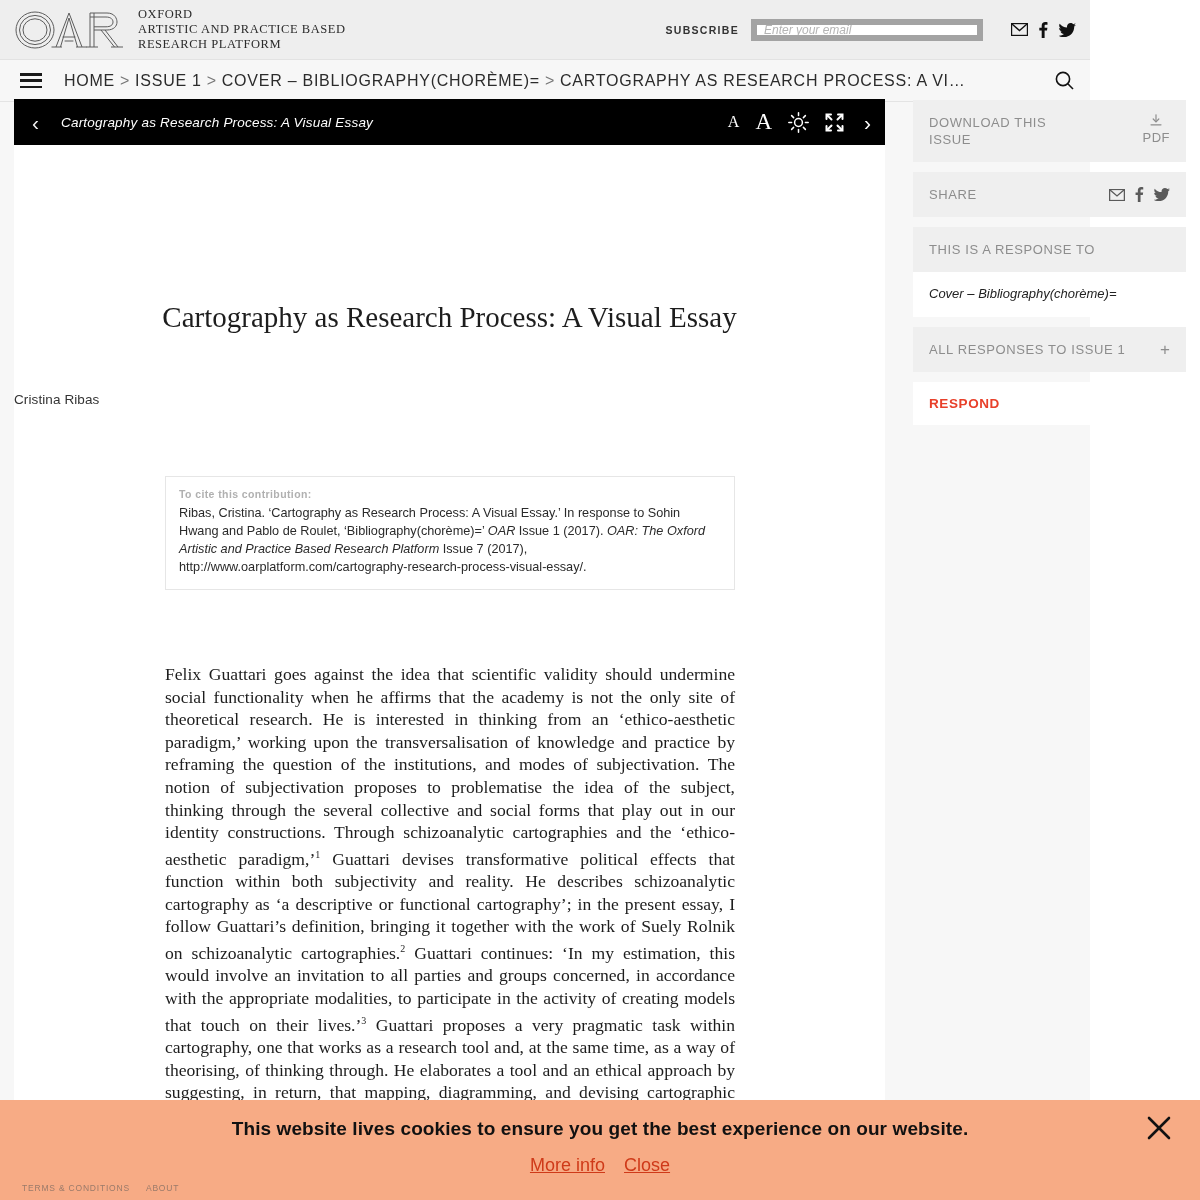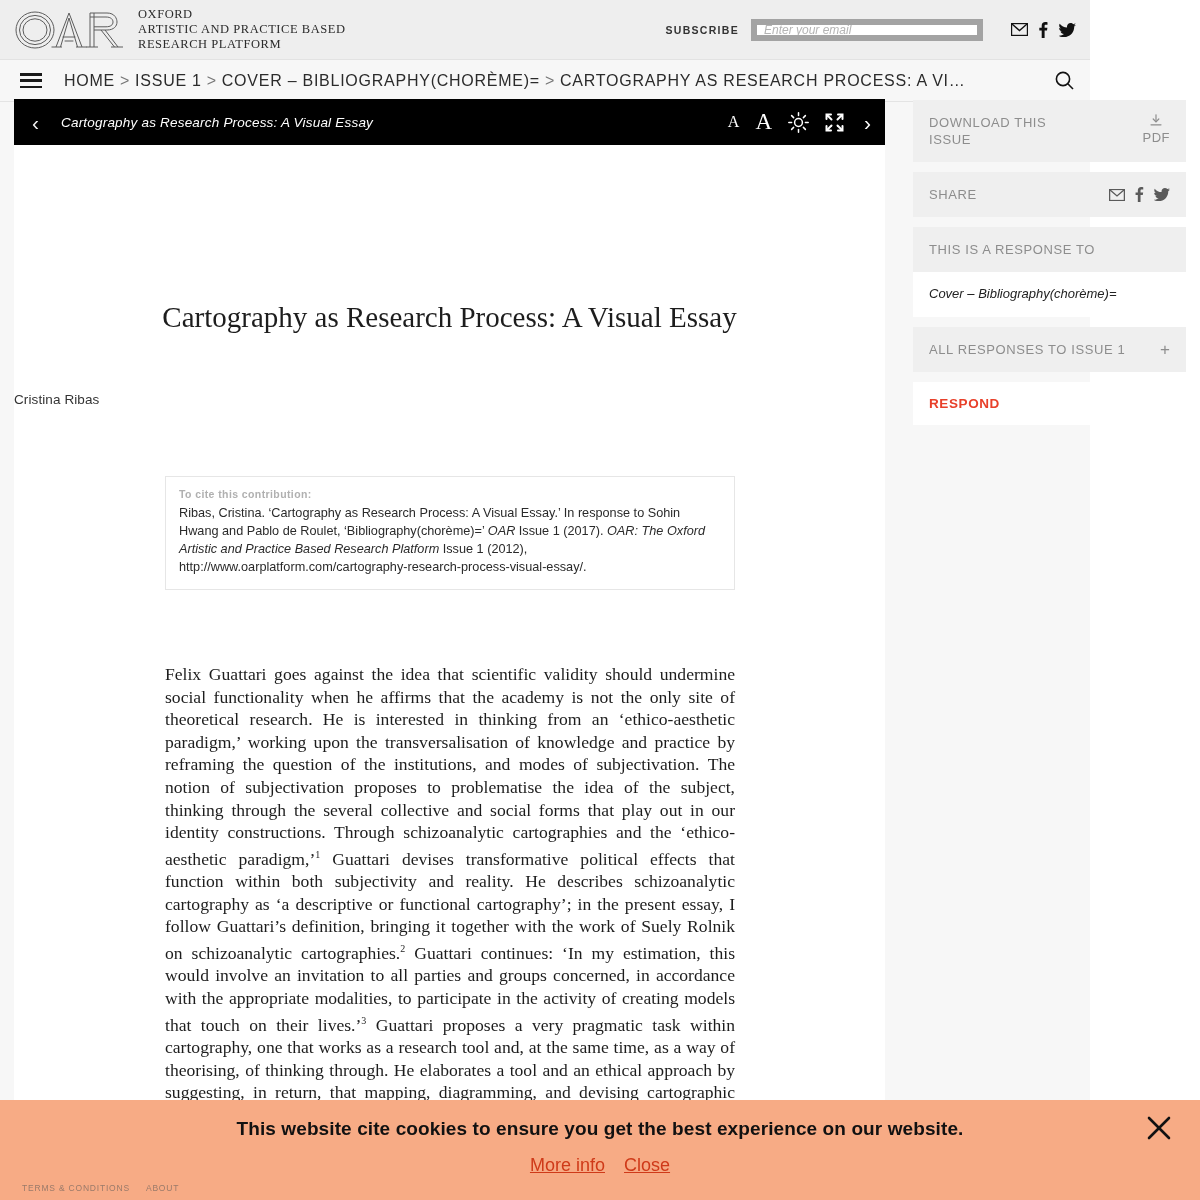--- a/index.html
+++ b/index.html
@@ -278,21 +278,21 @@
       <span class="tb-next">›</span>
     </div>
   </div>
 
   <div class="sheet">
     <h1 class="art-title">Cartography as Research Process: A Visual Essay</h1>
     <div class="art-author">Cristina Ribas</div>
 
     <div class="cite-box">
       <div class="cite-head">To cite this contribution:</div>
-      <div class="cite-body"><span>Ribas, Cristina. ‘Cartography as Research Process: A Visual Essay.’ In response to Sohin Hwang and Pablo de Roulet, ‘Bibliography(chorème)=’ </span><i>OAR</i><span> Issue 1 (2017). </span><i>OAR: The Oxford Artistic and Practice Based Research Platform</i><span> Issue 1 (2012), http://www.oarplatform.com/cartography-research-process-visual-essay/.</span></div>
+      <div class="cite-body"><span>Ribas, Cristina. ‘Cartography as Research Process: A Visual Essay.’ In response to Sohin Hwang and Pablo de Roulet, ‘Bibliography(chorème)=’ </span><i>OAR</i><span> Issue 1 (2017). </span><i>OAR: The Oxford Artistic and Practice Based Research Platform</i><span> Issue 7 (2017), http://www.oarplatform.com/cartography-research-process-visual-essay/.</span></div>
     </div>
 
     <div class="body-text"><span>Felix Guattari goes against the idea that scientific validity should undermine social functionality when he affirms that the academy is not the only site of theoretical research. He is interested in thinking from an ‘ethico-aesthetic paradigm,’ working upon the transversalisation of knowledge and practice by reframing the question of the institutions, and modes of subjectivation. The notion of subjectivation proposes to problematise the idea of the subject, thinking through the several collective and social forms that play out in our identity constructions. Through schizoanalytic cartographies and the ‘ethico-aesthetic paradigm,’</span><sup>1</sup><span> Guattari devises transformative political effects that function within both subjectivity and reality. He describes schizoanalytic cartography as ‘a descriptive or functional cartography’; in the present essay, I follow Guattari’s definition, bringing it together with the work of Suely Rolnik on schizoanalytic cartographies.</span><sup>2</sup><span> Guattari continues: ‘In my estimation, this would involve an invitation to all parties and groups concerned, in accordance with the appropriate modalities, to participate in the activity of creating models that touch on their lives.’</span><sup>3</sup><span> Guattari proposes a very pragmatic task within cartography, one that works as a research tool and, at the same time, as a way of theorising, of thinking through. He elaborates a tool and an ethical approach by suggesting, in return, that mapping, diagramming, and devising cartographic procedures all engage with an ethico-aesthetic</span></div>
   </div>
 
   <div class="sidebar">
 
     <div class="sb-panel">
       <div class="sb-row">
         <span class="sb-label" style="max-width:150px">DOWNLOAD THIS ISSUE</span>
@@ -345,21 +345,21 @@
 
     <div class="sb-respond">RESPOND</div>
   </div>
 
   <div class="footer-links">
     <a href="#" style="color:inherit;text-decoration:none">TERMS &amp; CONDITIONS</a>
     <a href="#" style="color:inherit;text-decoration:none">ABOUT</a>
   </div>
 
   <div class="cookie">
-    <div class="cookie-msg">This website cite cookies to ensure you get the best experience on our website.</div>
+    <div class="cookie-msg">This website lives cookies to ensure you get the best experience on our website.</div>
     <div class="cookie-links">
       <a href="#">More info</a>
       <a href="#">Close</a>
     </div>
     <div class="cookie-close">
       <svg width="38" height="38" viewBox="0 0 38 38">
         <g stroke="#111" stroke-width="2.6" stroke-linecap="round">
           <line x1="9" y1="9" x2="29" y2="29"></line>
           <line x1="29" y1="9" x2="9" y2="29"></line>
         </g>

